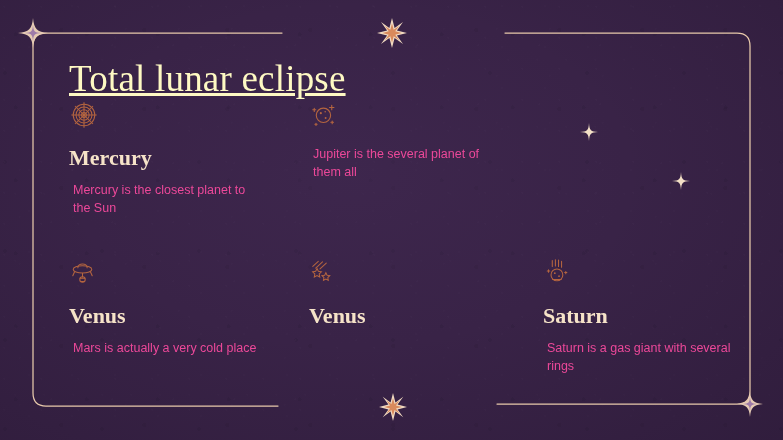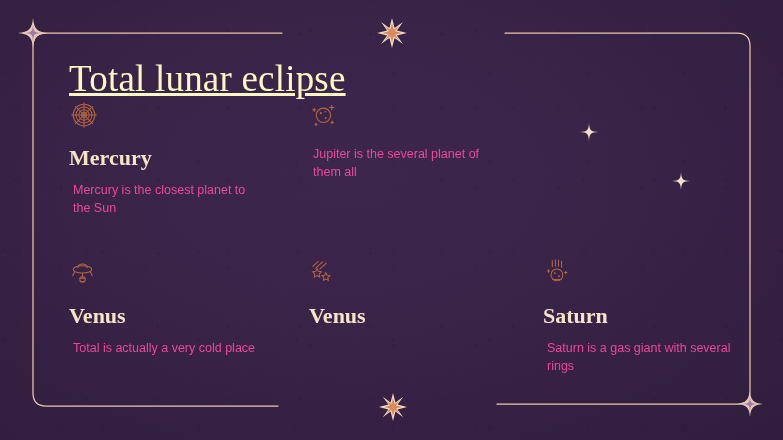--- a/index.html
+++ b/index.html
@@ -166,21 +166,21 @@
         <g fill="none" stroke="#b5653f" stroke-width="1.25" stroke-linecap="round">
           <path d="M10.5 11.5 a5.5 4.5 0 0 1 11 0"></path>
           <ellipse cx="16" cy="13.5" rx="11" ry="4.3"></ellipse>
           <path d="M6.5 16.5 L4.5 21 M25.5 16.5 L27.5 21 M16 18 L16 22.5"></path>
           <circle cx="16" cy="25.5" r="3.2"></circle>
           <path d="M13.2 24 L18.8 24 M14.5 27.8 L17.5 27.8"></path>
         </g>
       </svg>
     </span>
     <h2 class="p-name">Venus</h2>
-    <p class="p-desc">Total is actually a very cold place</p>
+    <p class="p-desc">Mars is actually a very cold place</p>
   </div>
 
   <div class="planet col-2 row-2">
     <span class="icon-wrap">
       <svg width="27" height="27" viewBox="0 0 32 32">
         <g fill="none" stroke="#b5653f" stroke-width="1.2" stroke-linecap="round">
           <path d="M11 4 L4.5 10 M16 4.5 L8 12 M20.5 6 L13 13"></path>
           <path d="M9.5 12.5 l1.6 3.3 3.6 .5 -2.6 2.6 .6 3.6 -3.2 -1.7 -3.2 1.7 .6 -3.6 -2.6 -2.6 3.6 -.5 z"></path>
           <path d="M20 17.5 l1.4 2.9 3.2 .45 -2.3 2.3 .55 3.2 -2.85 -1.5 -2.85 1.5 .55 -3.2 -2.3 -2.3 3.2 -.45 z"></path>
         </g>

